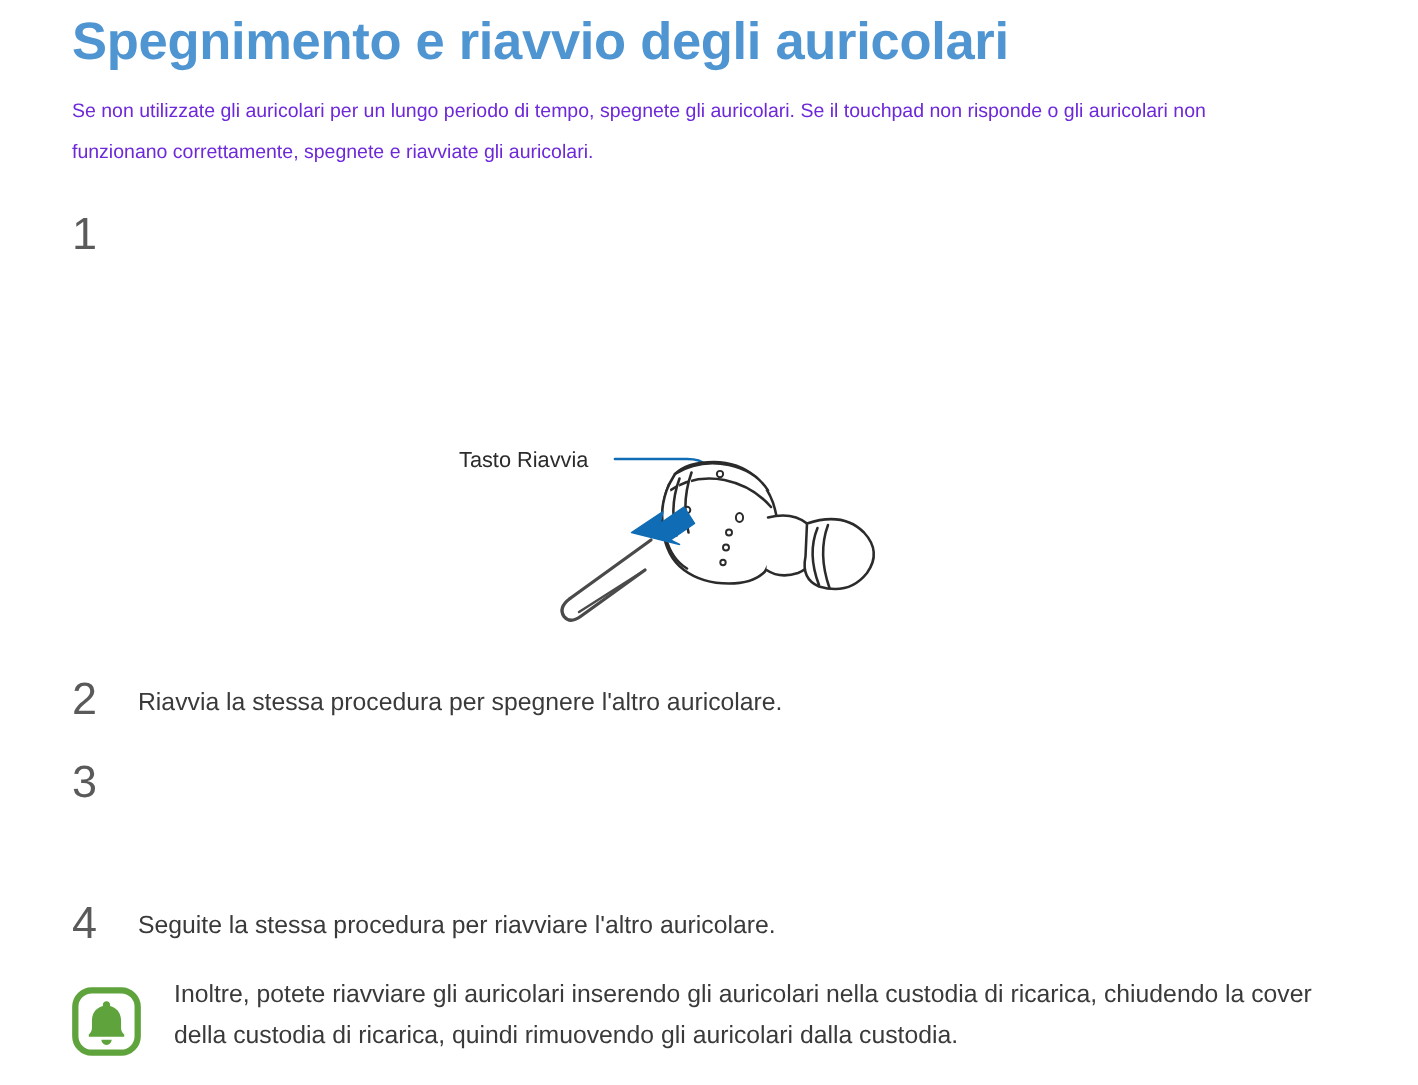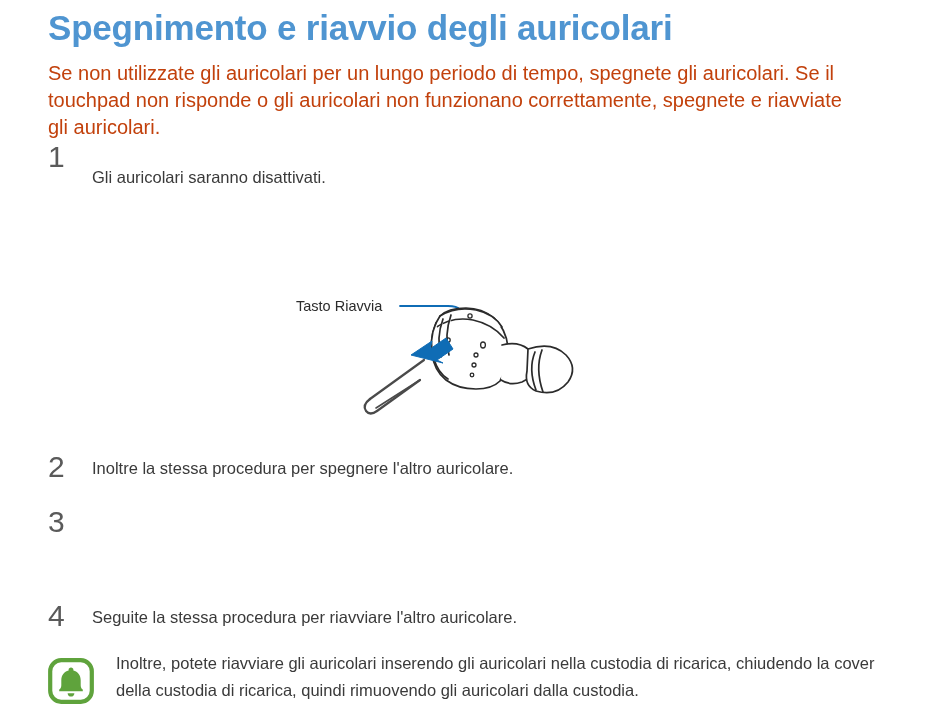--- a/index.html
+++ b/index.html
@@ -33,23 +33,23 @@
     color: #4f95d1;
     letter-spacing: -0.2px;
     white-space: nowrap;
   }
   .intro {
     position: absolute;
     left: 48px;
     top: 60px;
     width: 810px;
     margin: 0;
-    font-size: 20px;
+    font-size: 13px;
     line-height: 27px;
-    color: #c2410c;
+    color: #6d28d9;
   }
   .step {
     position: absolute;
     left: 48px;
     width: 862px;
     display: flex;
     align-items: flex-start;
   }
   .step-num {
     width: 44px;
@@ -74,21 +74,21 @@
   .step-body p.sub {
     margin-top: 19px;
   }
   #step-1 { top: 142px; }
   #step-2 { top: 452px; }
   #step-3 { top: 507px; }
   #step-4 { top: 601px; }
 
   .figure {
     position: absolute;
-    left: 280px;
+    left: 290px;
     top: 283px;
     width: 320px;
     height: 135px;
   }
   .note {
     position: absolute;
     left: 48px;
     top: 648px;
     width: 862px;
     display: flex;
@@ -117,21 +117,20 @@
 
 <div class="page">
 
   <h1 class="doc-title">Spegnimento e riavvio degli auricolari</h1>
 
   <p class="intro">Se non utilizzate gli auricolari per un lungo periodo di tempo, spegnete gli auricolari. Se il touchpad non risponde o gli auricolari non funzionano correttamente, spegnete e riavviate gli auricolari.</p>
 
   <div class="step" id="step-1">
     <div class="step-num">1</div>
     <div class="step-body">
-      <p class="sub">Gli auricolari saranno disattivati.</p>
     </div>
   </div>
 
   <div class="figure">
     <svg viewBox="0 0 320 135" width="320" height="135" xmlns="http://www.w3.org/2000/svg">
 
       <text x="16" y="28" font-family="Liberation Sans, sans-serif" font-size="14.5" fill="#2b2b2b">Tasto Riavvia</text>
 
       <path d="M120 23 L168 23 Q186 23 180 38 Q174 52 166 58" fill="none" stroke="#0f6cb5" stroke-width="1.8" stroke-linecap="round"></path>
       <circle cx="165.5" cy="59" r="3.4" fill="#0f6cb5"></circle>
@@ -171,21 +170,21 @@
         <line x1="144" y1="77" x2="90" y2="116"></line>
         <path d="M90 116 Q82 122 86 128 Q90 133 97 128 L140 97"></path>
         <path d="M140 97 L96 125" stroke-width="1.6"></path>
       </g>
     </svg>
   </div>
 
   <div class="step" id="step-2">
     <div class="step-num">2</div>
     <div class="step-body">
-      <p>Inoltre la stessa procedura per spegnere l'altro auricolare.</p>
+      <p>Riavvia la stessa procedura per spegnere l'altro auricolare.</p>
     </div>
   </div>
 
   <div class="step" id="step-3">
     <div class="step-num">3</div>
     <div class="step-body">
     </div>
   </div>
 
   <div class="step" id="step-4">

